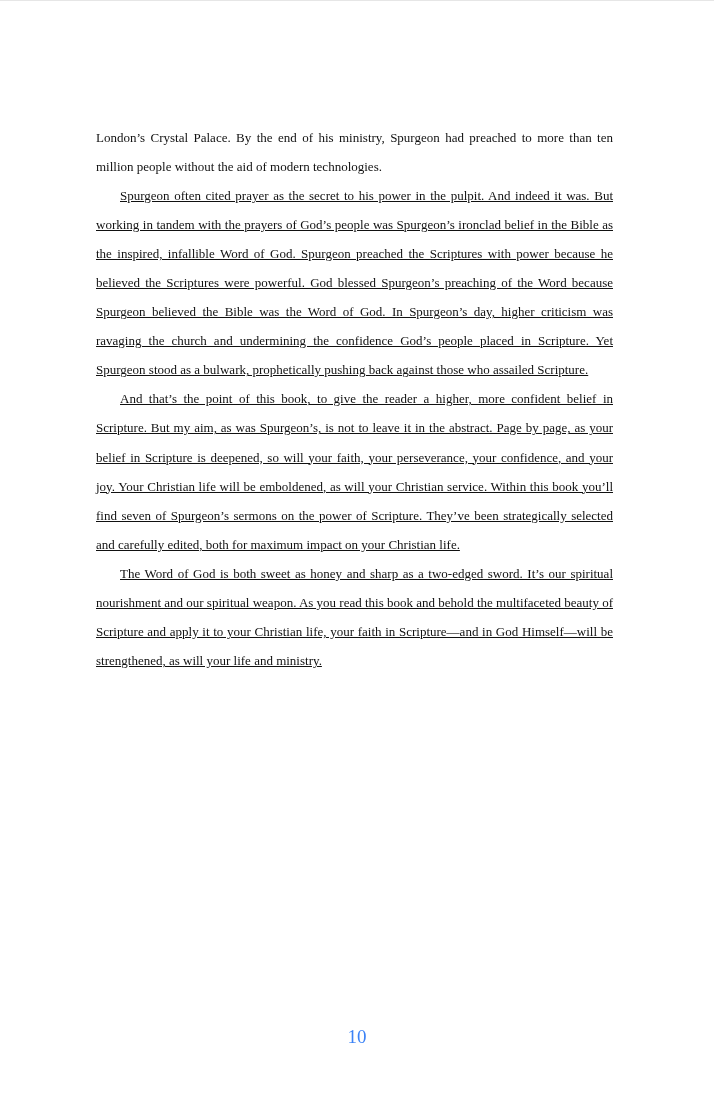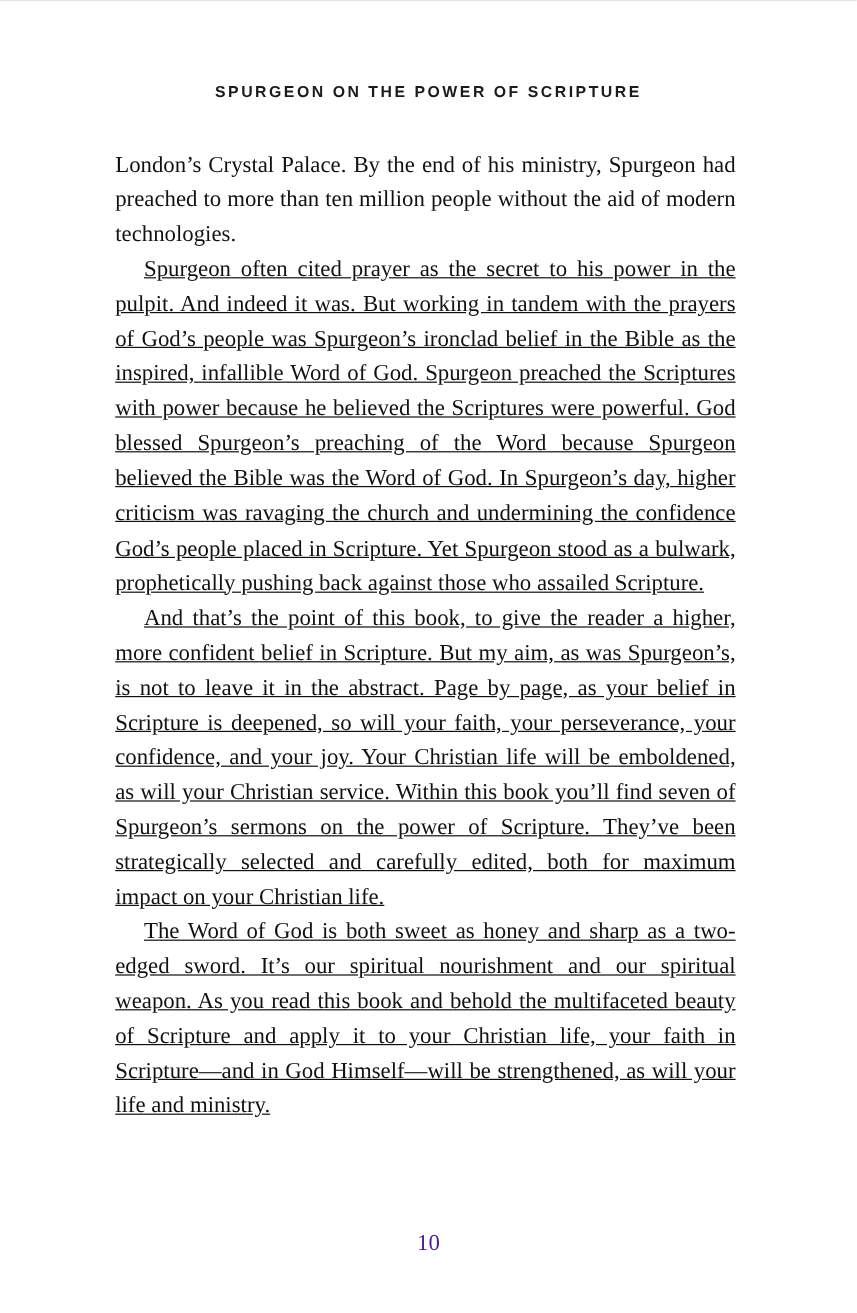--- a/index.html
+++ b/index.html
@@ -29,21 +29,21 @@
     color: #1b1b1b;
     text-transform: uppercase;
     line-height: 1;
   }
   .textblock {
     position: absolute;
     top: 122px;
     left: 96px;
     width: 517px;
     font-family: "Liberation Serif", "DejaVu Serif", serif;
-    font-size: 19px;
+    font-size: 13px;
     line-height: 29.05px;
     color: #111111;
     text-align: justify;
     text-justify: inter-word;
     -webkit-hyphens: none;
     hyphens: none;
   }
   .textblock p {
     margin: 0;
     text-indent: 0;
@@ -53,30 +53,29 @@
     text-decoration: underline;
   }
   .folio {
     position: absolute;
     top: 1026px;
     left: 0;
     width: 714px;
     text-align: center;
     font-family: "Liberation Serif", "DejaVu Serif", serif;
     font-size: 19px;
-    color: #4c1d95;
+    color: #3b82f6;
     line-height: 1;
   }
 </style>
 </head>
 <body>
 
 <div class="page">
 
-  <div class="running-head">Spurgeon on the Power of Scripture</div>
 
   <div class="textblock">
     <p>London’s Crystal Palace. By the end of his ministry, Spurgeon had preached to more than ten million people without the aid of modern technologies.</p>
     <p>Spurgeon often cited prayer as the secret to his power in the pulpit. And indeed it was. But working in tandem with the prayers of God’s people was Spurgeon’s ironclad belief in the Bible as the inspired, infallible Word of God. Spurgeon preached the Scriptures with power because he believed the Scriptures were powerful. God blessed Spurgeon’s preaching of the Word because Spurgeon believed the Bible was the Word of God. In Spurgeon’s day, higher criticism was ravaging the church and undermining the confidence God’s people placed in Scripture. Yet Spurgeon stood as a bulwark, prophetically pushing back against those who assailed Scripture.</p>
     <p>And that’s the point of this book, to give the reader a higher, more confident belief in Scripture. But my aim, as was Spurgeon’s, is not to leave it in the abstract. Page by page, as your belief in Scripture is deepened, so will your faith, your perseverance, your confidence, and your joy. Your Christian life will be emboldened, as will your Christian service. Within this book you’ll find seven of Spurgeon’s sermons on the power of Scripture. They’ve been strategically selected and carefully edited, both for maximum impact on your Christian life.</p>
     <p>The Word of God is both sweet as honey and sharp as a two-edged sword. It’s our spiritual nourishment and our spiritual weapon. As you read this book and behold the multifaceted beauty of Scripture and apply it to your Christian life, your faith in Scripture—and in God Himself—will be strengthened, as will your life and ministry.</p>
   </div>
 
   <div class="folio">10</div>
 

